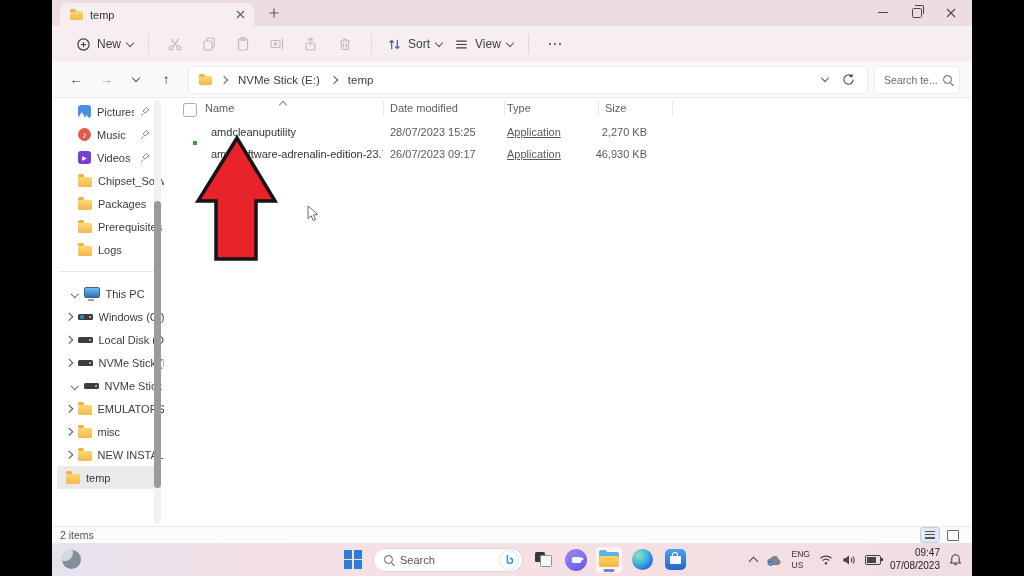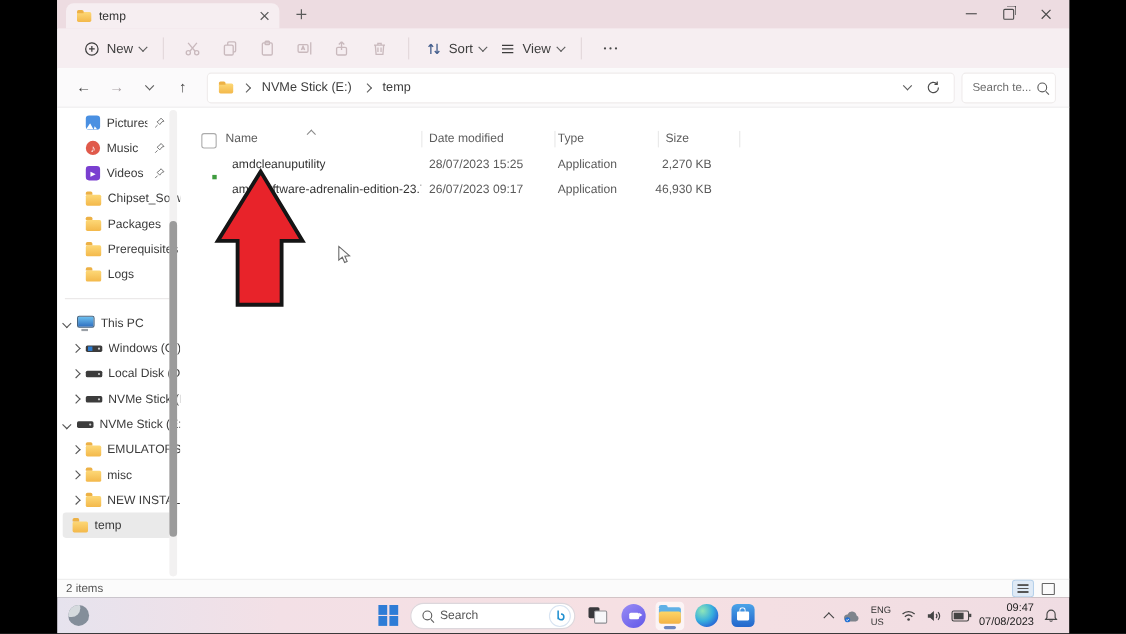--- a/index.html
+++ b/index.html
@@ -55,45 +55,45 @@
   .searchinput::placeholder{color:#6b6b6b;opacity:1;}
   .mag{width:7px;height:7px;border:1.4px solid #5b5b5b;border-radius:50%;position:relative;flex:none;}
   .mag::after{content:"";position:absolute;width:4px;height:1.4px;background:#5b5b5b;
               transform:rotate(45deg);bottom:-2px;right:-3px;}
 
   
   .main{flex:1;display:flex;position:relative;overflow:hidden;background:#fff;}
   .sidebar{width:112px;flex:none;position:relative;overflow:hidden;font-size:11px;color:#3b3b3b;padding-top:2px;}
   .srow{display:flex;align-items:center;height:23px;gap:6px;}
   .srow.pinrow,.srow.plain{padding-left:26px;}
-  .srow.lvl0{padding-left:6px;}
+  .srow.lvl0{padding-left:20px;}
   .srow.lvl1{padding-left:14px;}
   .srow.sel{background:#eaeaea;border-radius:3px;margin:0 5px;padding-left:9px;}
   .slabel{flex:1;white-space:nowrap;overflow:hidden;min-width:0;}
   .pin{flex:none;margin-right:14px;}
   .sdiv{height:1px;background:#e9e7e7;margin:10px 7px;}
   .tchv{width:4.5px;height:4.5px;border-right:1.2px solid #555;border-bottom:1.2px solid #555;flex:none;}
   .tchv.r{transform:rotate(-45deg);}
   .tchv.d{transform:rotate(45deg);}
   .sbtrack{position:absolute;top:2px;bottom:2px;right:3px;width:7px;background:#f2f1f1;border-radius:4px;}
   .sbthumb{position:absolute;top:103px;height:287px;right:3px;width:7px;background:#9b9b9b;border-radius:4px;}
 
-  .files{flex:1;position:relative;font-size:11px;color:#3c3c3c;margin-top:18px;}
+  .files{flex:1;position:relative;font-size:11px;color:#3c3c3c;}
   .cb{width:12px;height:12px;border:1px solid #ababab;border-radius:2.5px;background:#fff;}
   .fhead .cb{position:absolute;left:19px;top:5px;}
   .hlabel{position:absolute;top:4px;color:#5d5d5d;}
   .h-name{left:41px;}.h-date{left:226px;}.h-type{left:343px;}.h-size{left:441px;}
   .hsep{position:absolute;top:3px;width:1px;height:15px;background:#e8e8e8;}
   .sortasc{position:absolute;left:116px;top:0px;}
   .sortasc .chv{border-color:#8a8a8a;}
   .frow{position:absolute;left:0;width:520px;height:22px;}
   .ficon{position:absolute;left:27px;top:3px;}
   .fname{position:absolute;left:47px;top:4px;color:#333;white-space:nowrap;overflow:hidden;max-width:172px;}
   .fdate{position:absolute;left:226px;top:4px;color:#5a5a5a;text-align:center;}
-  .ftype{position:absolute;left:343px;top:4px;color:#5a5a5a;}
+  .ftype{position:absolute;left:343px;top:4px;color:#5a5a5a;text-decoration:underline;}
   .fsize{position:absolute;left:369px;top:4px;width:114px;text-align:right;color:#5a5a5a;}
   .overlay{position:absolute;left:0;top:0;pointer-events:none;}
 
   
   .fold{position:relative;width:14px;height:10px;background:linear-gradient(#fdd877,#f3b84a);
         border-radius:1.5px;flex:none;margin-top:2px;}
   .fold::before{content:"";position:absolute;top:-2.5px;left:0;width:6px;height:3px;
         background:#edb145;border-radius:1.5px 1.5px 0 0;}
   .fold.sm{width:13px;height:9px;}
   .amd{width:15px;height:15px;background:#161616;border-radius:2px;position:relative;flex:none;}

